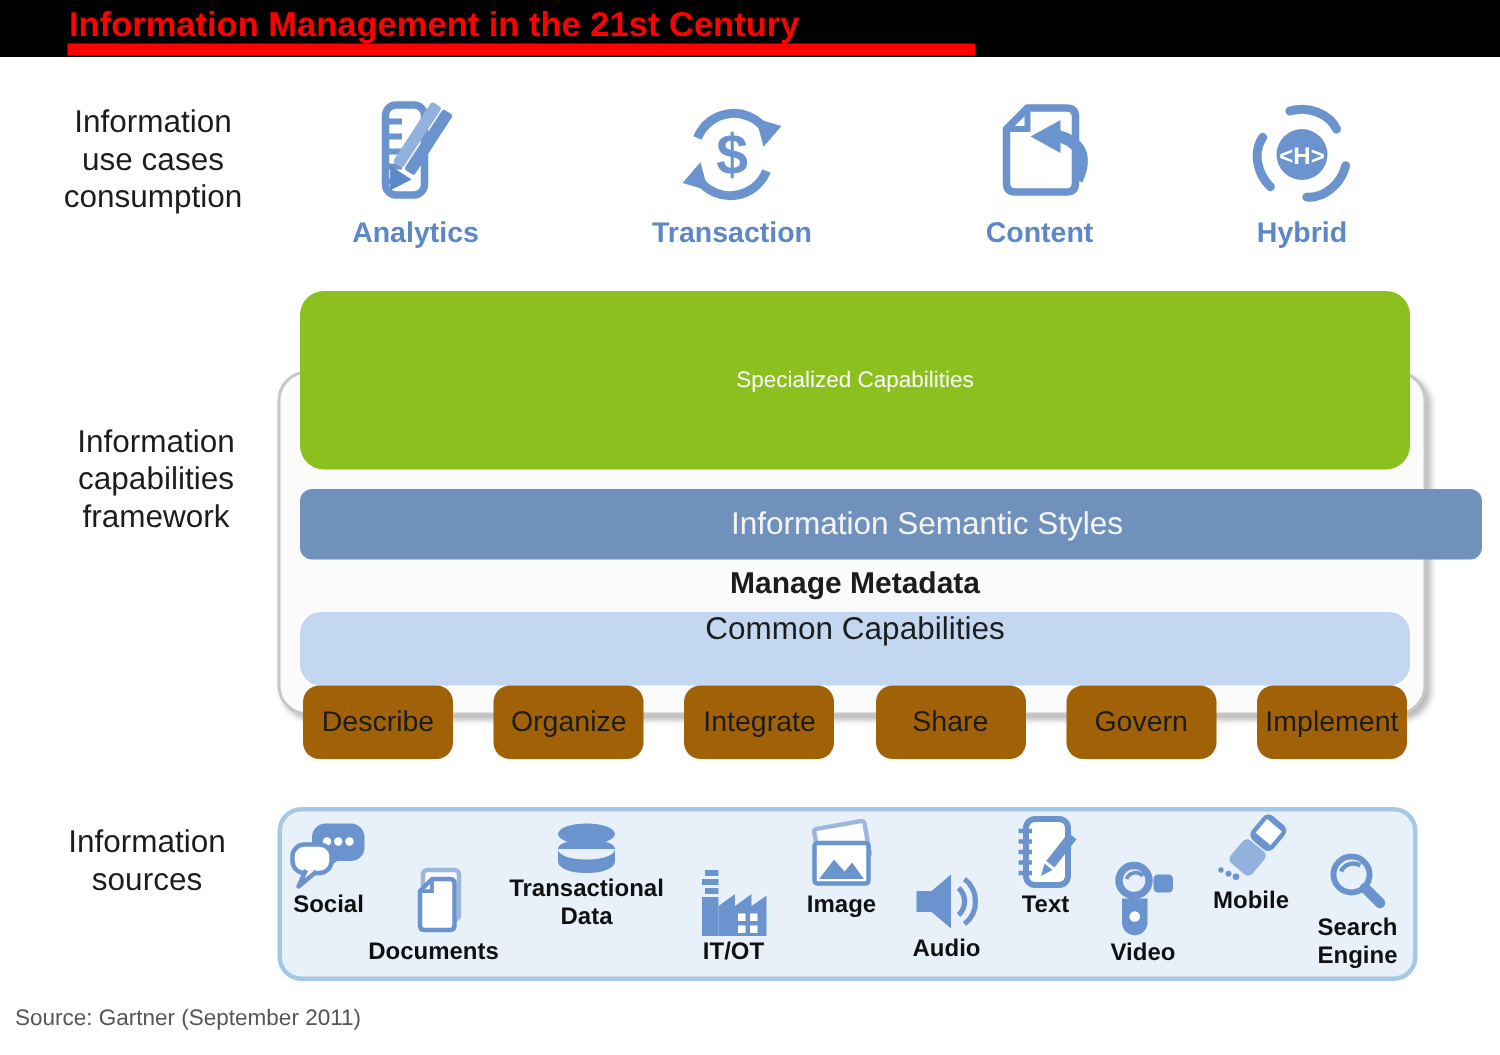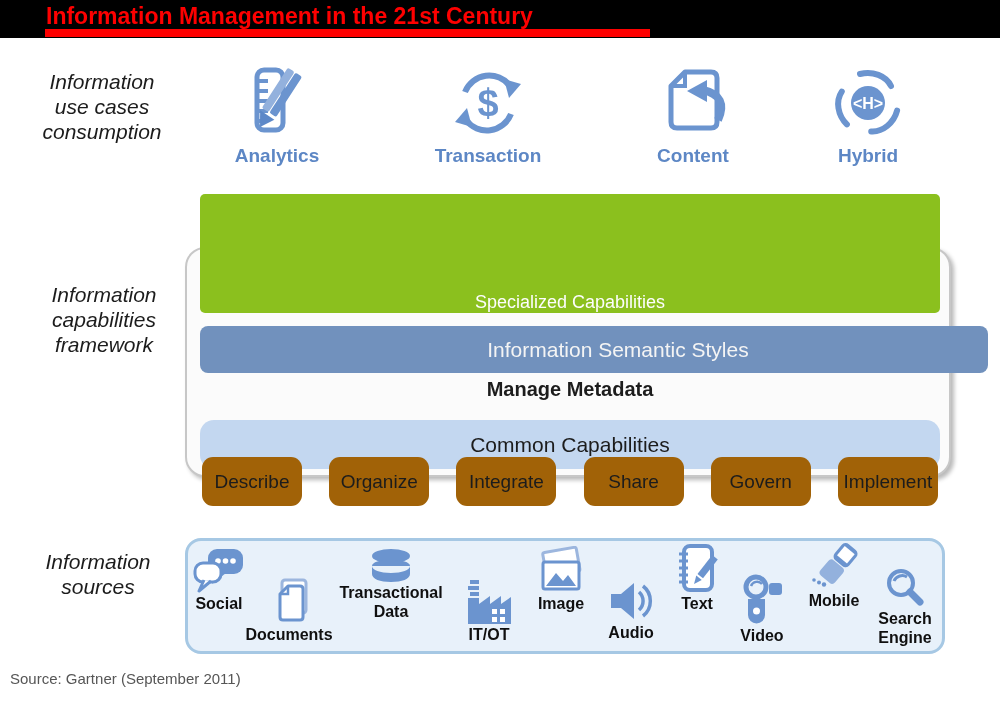--- a/index.html
+++ b/index.html
@@ -6,44 +6,44 @@
   .stage{position:relative;width:1000px;height:703px;background:#ffffff;overflow:hidden;
          font-family:"Liberation Sans",sans-serif;color:#1c1c1c;}
 
   
   .titlebar{position:absolute;left:0;top:0;width:1000px;height:38px;background:#000000;}
   .title-text{position:absolute;left:46px;top:3px;font-size:23px;font-weight:bold;color:#fe0000;white-space:nowrap;z-index:2;}
   .title-underline{position:absolute;left:45px;top:29px;width:605px;height:8px;background:#fe0000;z-index:1;}
 
   
   .left-label{position:absolute;width:182px;text-align:center;font-size:21px;line-height:25px;color:#1c1c1c;}
-  .left-label span{display:block;font-style:italic;}
+  .left-label span{display:block;}
   #lbl-consumption{left:11px;top:69px;}
   #lbl-framework{left:13px;top:282px;}
   #lbl-sources{left:7px;top:549px;}
 
   
   .uc-item{position:absolute;width:130px;text-align:center;}
   .uc-icon{height:80px;display:flex;align-items:center;justify-content:center;}
   .uc-label{margin-top:1px;font-size:19px;font-weight:bold;color:#5d87c5;}
   #uc-analytics{left:212px;top:64px;}
   #uc-transaction{left:423px;top:64px;}
   #uc-content{left:628px;top:64px;}
   #uc-hybrid{left:803px;top:64px;}
 
   
   .fw-container{position:absolute;left:185px;top:247px;width:762px;height:226px;background:#fbfbfb;
                 border:2px solid #c7c7c7;border-radius:20px;box-shadow:3px 3px 4px rgba(0,0,0,0.28);z-index:1;}
-  .fw-green{position:absolute;left:200px;top:194px;width:740px;height:119px;background:#8bc01e;border-radius:5px;
-            display:flex;align-items:flex-end;justify-content:center;color:#fdfdfd;font-size:18px;z-index:2;}
+  .fw-green{position:absolute;left:200px;top:194px;width:740px;height:119px;background:#8bc01e;border-radius:16px;
+            display:flex;align-items:center;justify-content:center;color:#fdfdfd;font-size:15px;z-index:2;}
   .fw-blue{position:absolute;left:200px;top:326px;width:740px;height:47px;background:#7191bd;border-radius:8px;
            display:flex;align-items:center;justify-content:center;color:#f4f4f4;font-size:21px;z-index:2;padding-left:48px;}
   .fw-meta{position:absolute;left:200px;top:378px;width:740px;text-align:center;font-size:20px;font-weight:bold;color:#1c1c1c;z-index:2;}
   .fw-common{position:absolute;left:200px;top:408px;width:740px;height:49px;background:#c3d7f0;border-radius:14px;
-             display:flex;align-items:center;justify-content:center;font-size:21px;color:#1c1c1c;z-index:2;margin-top:12px;}
+             display:flex;align-items:flex-start;justify-content:center;font-size:21px;color:#1c1c1c;z-index:2;}
   .fw-tabs{position:absolute;left:202px;top:457px;width:736px;display:flex;justify-content:space-between;z-index:3;}
   .fw-tab{width:100px;height:49px;background:#a16207;border-radius:11px;
           display:flex;align-items:center;justify-content:center;font-size:19px;color:#1c1c1c;}
 
   
   .sources-box{position:absolute;left:185px;top:538px;width:760px;height:116px;background:#e8f1fa;
                border:3px solid #a6c8e4;border-radius:16px;box-sizing:border-box;z-index:1;}
   .src-item{position:absolute;text-align:center;z-index:2;}
   .src-icon{display:flex;justify-content:center;}
   .src-label{font-weight:bold;font-size:16px;line-height:19px;color:#101010;}

